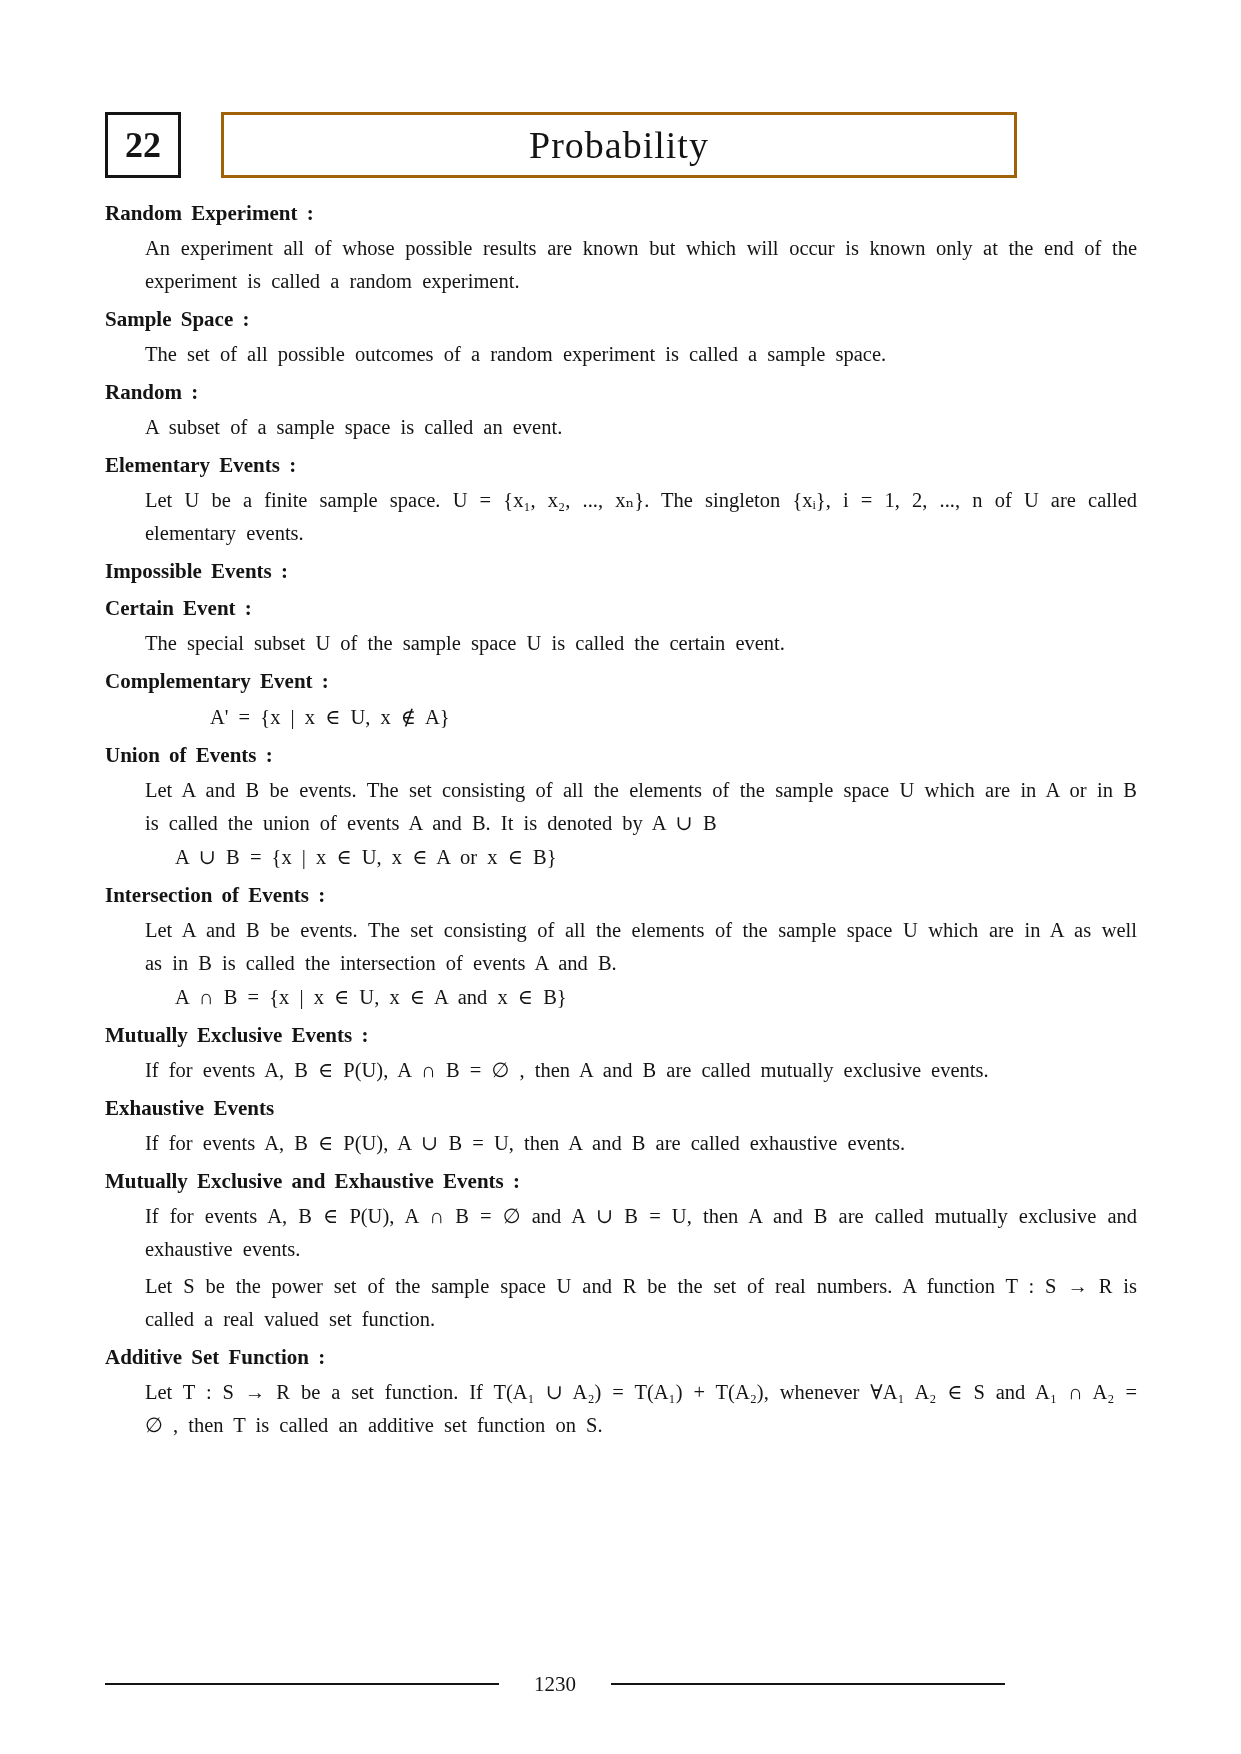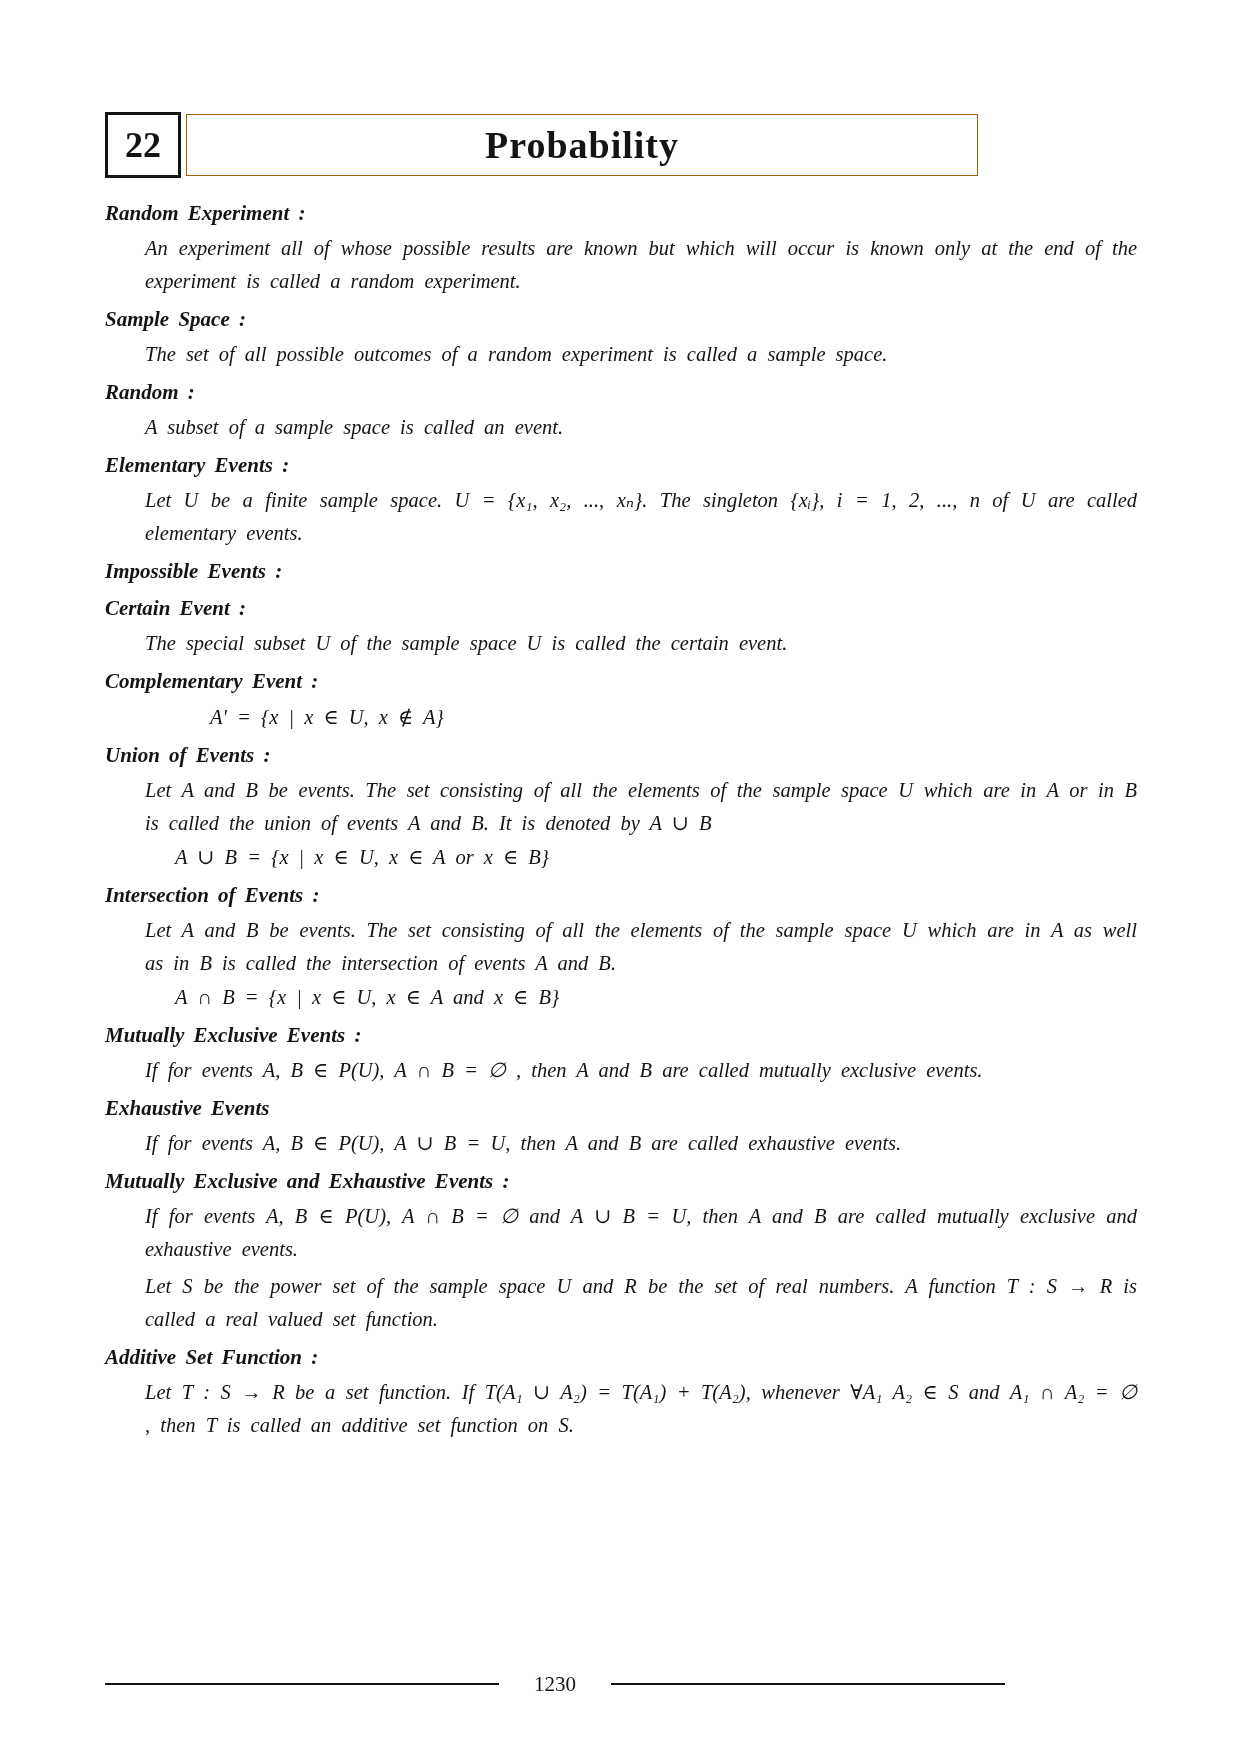--- a/index.html
+++ b/index.html
@@ -16,51 +16,51 @@
     position: relative;
     width: 1241px;
     height: 1754px;
     background: #ffffff;
   }
   .chapter-header {
     position: absolute;
     top: 112px;
     left: 105px;
     display: flex;
-    align-items: center;
-    gap: 5px;
+    align-items: flex-start;
+    gap: 40px;
   }
   .chapter-box {
     border: 3px solid #141414;
     width: 70px;
     height: 60px;
     display: flex;
     align-items: center;
     justify-content: center;
     font-size: 36px;
     font-weight: bold;
   }
   .title-box {
-    border: 1px solid #a16207;
+    border: 3px solid #a16207;
     width: 790px;
     height: 60px;
     display: flex;
     align-items: center;
     justify-content: center;
     font-size: 38px;
-    font-weight: bold;
+    font-weight: normal;
     letter-spacing: 1px;
   }
   .content {
     position: absolute;
     top: 192px;
     left: 105px;
     width: 1032px;
   }
-  .sec { margin: 0 0 4px 0; font-style: italic; }
+  .sec { margin: 0 0 4px 0; }
   .sec-h {
     margin: 6px 0 3px 0;
     font-size: 21px;
     font-weight: bold;
     line-height: 31px;
     word-spacing: 4px;
   }
   .sec-p {
     margin: 0 0 0 40px;
     font-size: 20.5px;

